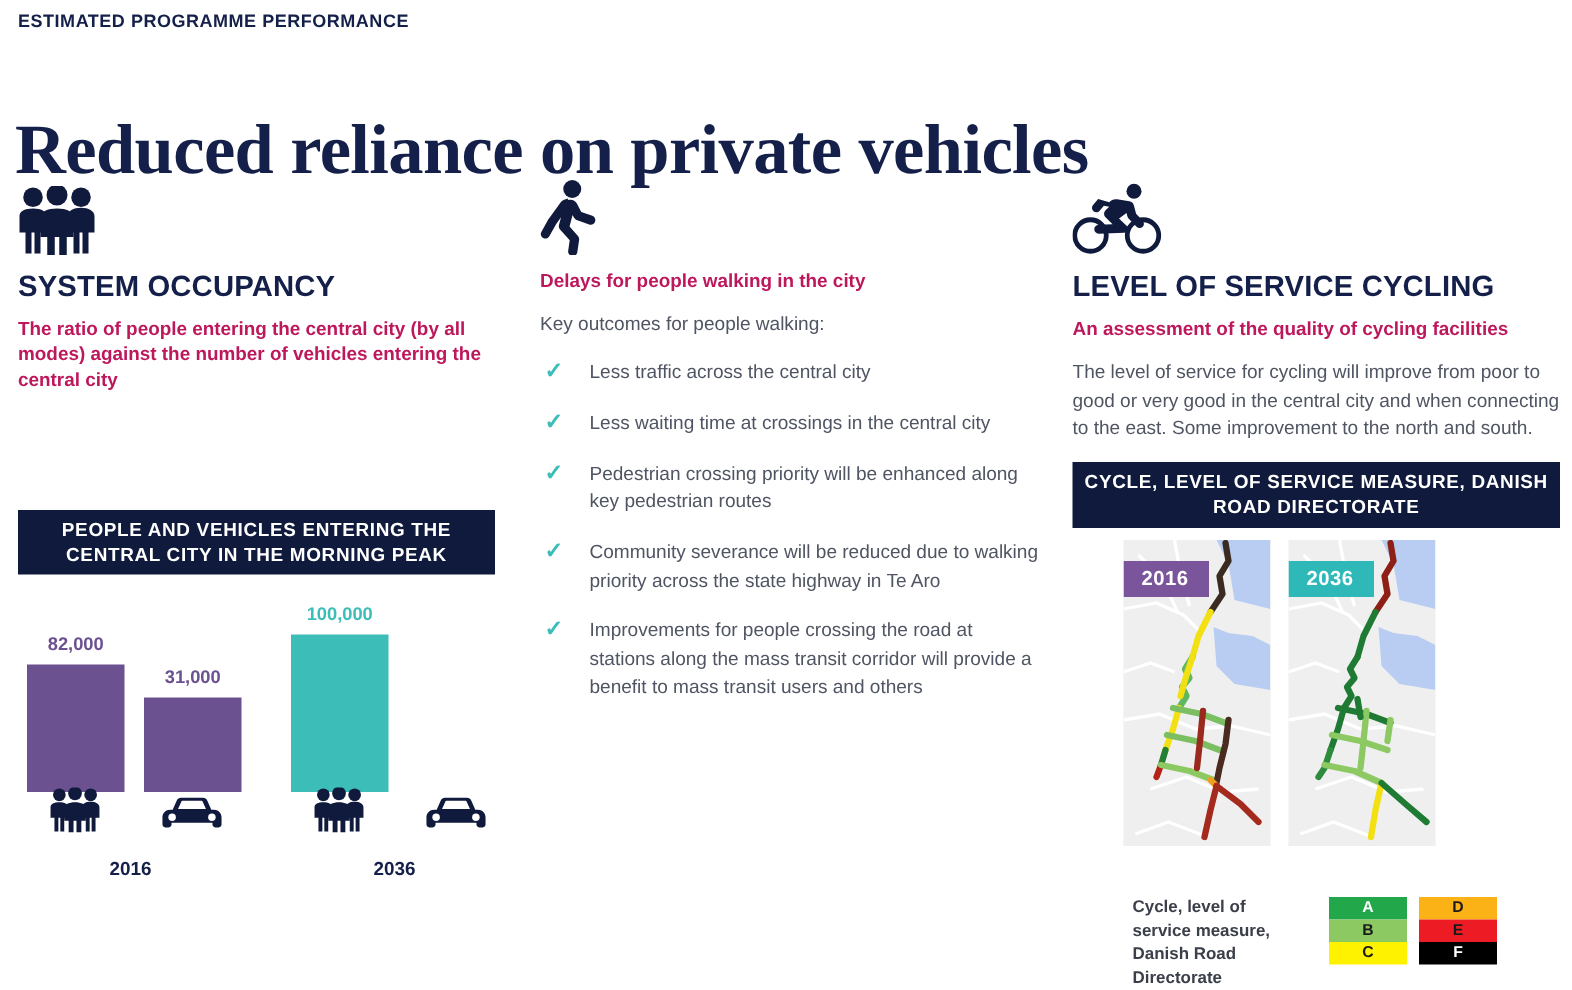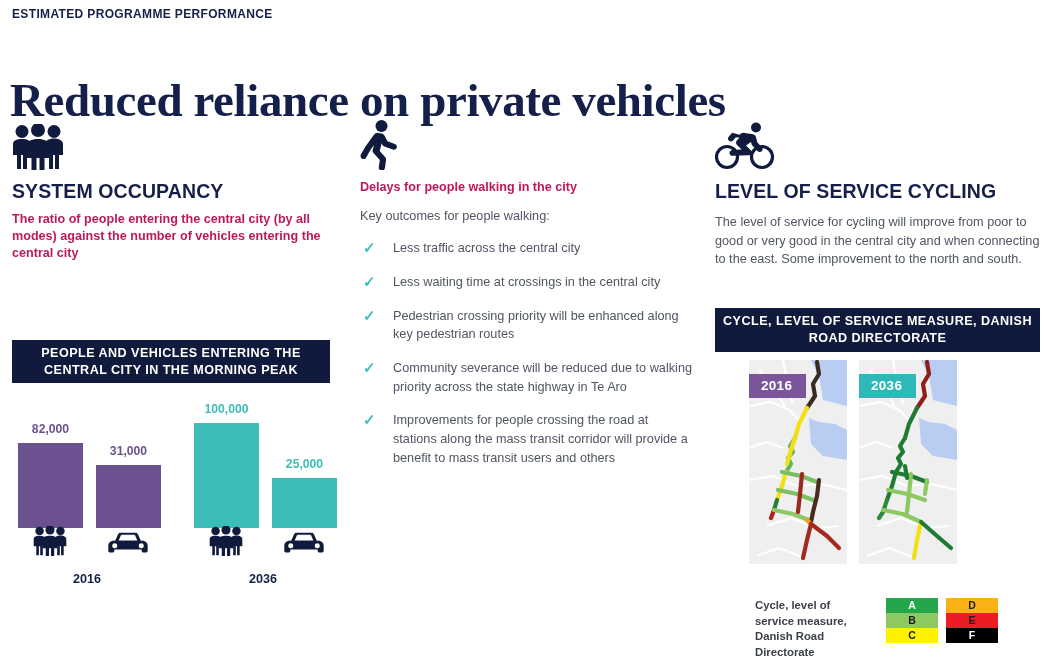--- a/index.html
+++ b/index.html
@@ -263,24 +263,20 @@
         </g>
           </svg>
       </div>
       <div class="year-label" style="left:0;">2016</div>
     </div>
 
     <div class="bar-group" style="left:176px; width:150px; height:195px;">
       <div class="bar-col" style="left:6px;">
         <div class="bar-value" style="color:#3dbdb8;">100,000</div>
         <div class="bar-rect" style="height:105px; background:#3dbdb8;"></div>
-      </div>
-      <div class="bar-col" style="left:84px;">
-        <div class="bar-value" style="color:#3dbdb8;">25,000</div>
-        <div class="bar-rect" style="height:50px; background:#3dbdb8;"></div>
       </div>
       <div class="bar-icon" style="left:38px;">
         <svg width="34" height="30" viewBox="0 0 52 46">
             <g fill="#101a3c">
           <circle cx="10" cy="7.5" r="6.5"></circle>
               <circle cx="26" cy="6" r="7"></circle>
               <circle cx="42" cy="7.5" r="6.5"></circle>
           <path d="M1 20c0-3.2 3.6-5 9-5s9 1.8 9 5v11h-4v14h-4V31h-2v14H5V31H1V20z"></path>
           <path d="M33 20c0-3.4 4-5.5 9-5.5s9 2.1 9 5.5v11h-4v14h-4V31h-2v14h-4V31h-4V20z"></path>
           <path d="M15 21c0-3.8 4.6-6 11-6s11 2.2 11 6v13h-4.5v12h-5V34h-3v12h-5V34H15V21z"></path>
@@ -344,20 +340,21 @@
         <circle cx="12" cy="35" r="10.5"></circle>
         <circle cx="47" cy="35" r="10.5"></circle>
       </g>
       <g fill="#101a3c">
         <circle cx="41" cy="5.5" r="5"></circle>
         <path d="M24.5 12.8c1.3-1.5 3.2-2.2 5.2-1.9l8.2 1.3c1.5.2 2.6 1.3 3 2.7l1.5 5.6 4.4 4.6c1.1 1.2 1.1 3 0 4.1-1.1 1.1-3 1.1-4.1 0l-5.2-5.4c-.5-.5-.8-1.1-1-1.8l-.5-2-5 3.6 5.2 5.1c1.5 1.5.6 4.1-1.5 4.4l-.5.1-16.6.6c-1.7.1-3.1-1.3-3.1-2.9 0-1.6 1.3-2.9 2.9-3l9.3-.4-4.7-4.6c-1.3-1.3-1.3-3.4 0-4.7l2.5-2.4-3.6-.6-2.8 3.3c-1.1 1.2-2.9 1.4-4.1.3-1.2-1.1-1.4-2.9-.3-4.1l3.4-4z"></path>
       </g>
     </svg>
   </div>
   <h2 class="col-title">LEVEL OF SERVICE CYCLING</h2>
+  <p class="col-lede">An assessment of the quality of cycling facilities</p>
   <p class="col-body">The level of service for cycling will improve from poor to good or very good in the central city and when connecting to the east. Some improvement to the north and south.</p>
 </div>
 
 <div class="map-panel">
   <div class="panel-bar" id="map-title-bar">CYCLE, LEVEL OF SERVICE MEASURE, DANISH ROAD DIRECTORATE</div>
 
   <div class="maps-row">
 
     <div class="map-card">
       <svg width="98" height="204" viewBox="0 0 98 204" aria-hidden="true">

